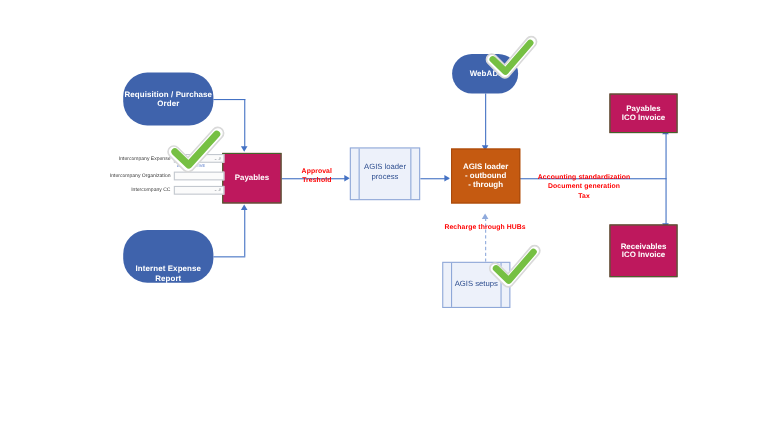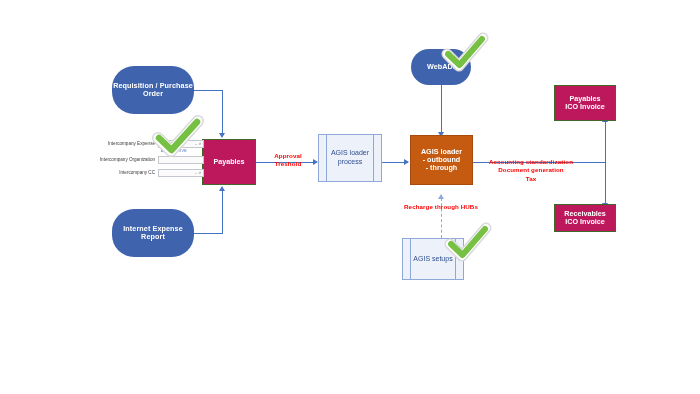--- a/index.html
+++ b/index.html
@@ -89,21 +89,21 @@
   <div class="ln lnh" style="left:472px;top:162px;width:134px;"></div>
   <div class="ln lnv" style="left:605px;top:121px;height:41px;"></div>
   <div class="arr arr-u" style="left:601.5px;top:117px;"></div>
   <div class="ln lnv" style="left:605px;top:162px;height:42px;"></div>
   <div class="arr arr-d" style="left:601.5px;top:203px;"></div>
 
   <div class="node bubble" style="left:112px;top:66px;width:82px;height:48px;">
     <span>Requisition / Purchase Order</span>
   </div>
 
-  <div class="node bubble" style="left:112px;top:209px;width:82px;height:48px;">
+  <div class="node bubble" style="left:112px;top:209px;width:82px;height:48px;align-items:flex-end;">
     <span>Internet Expense Report</span>
   </div>
 
   <div class="node bubble" style="left:411px;top:49px;width:60px;height:36px;">
     <span>WebADI</span>
   </div>
 
   <div class="node greenbox" style="left:202px;top:139px;width:54px;height:46px;">
     <span>Payables</span>
   </div>
@@ -127,21 +127,21 @@
     <span>AGIS setups</span>
   </div>
 
   <div class="node greenbox" style="left:554px;top:85px;width:62px;height:36px;">
     <div>
       <div>Payables</div>
       <div>ICO  Invoice</div>
     </div>
   </div>
 
-  <div class="node greenbox" style="left:554px;top:204px;width:62px;height:28px;justify-content:center;">
+  <div class="node greenbox" style="left:554px;top:204px;width:62px;height:48px;justify-content:center;">
     <div>
       <div>Receivables</div>
       <div>ICO Invoice</div>
     </div>
   </div>
 
   <div class="redlabel" style="left:262px;top:152px;width:52px;">
     <div>Approval</div>
     <div>Treshold</div>
   </div>

